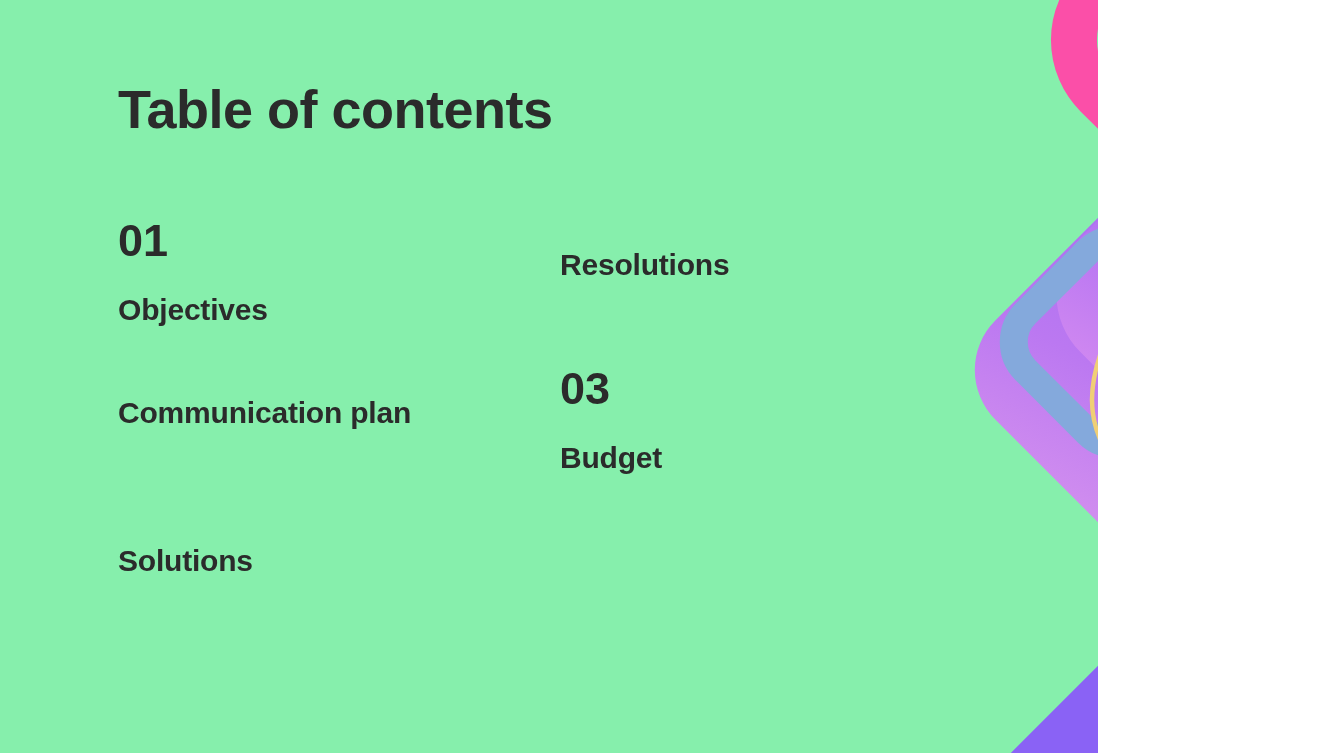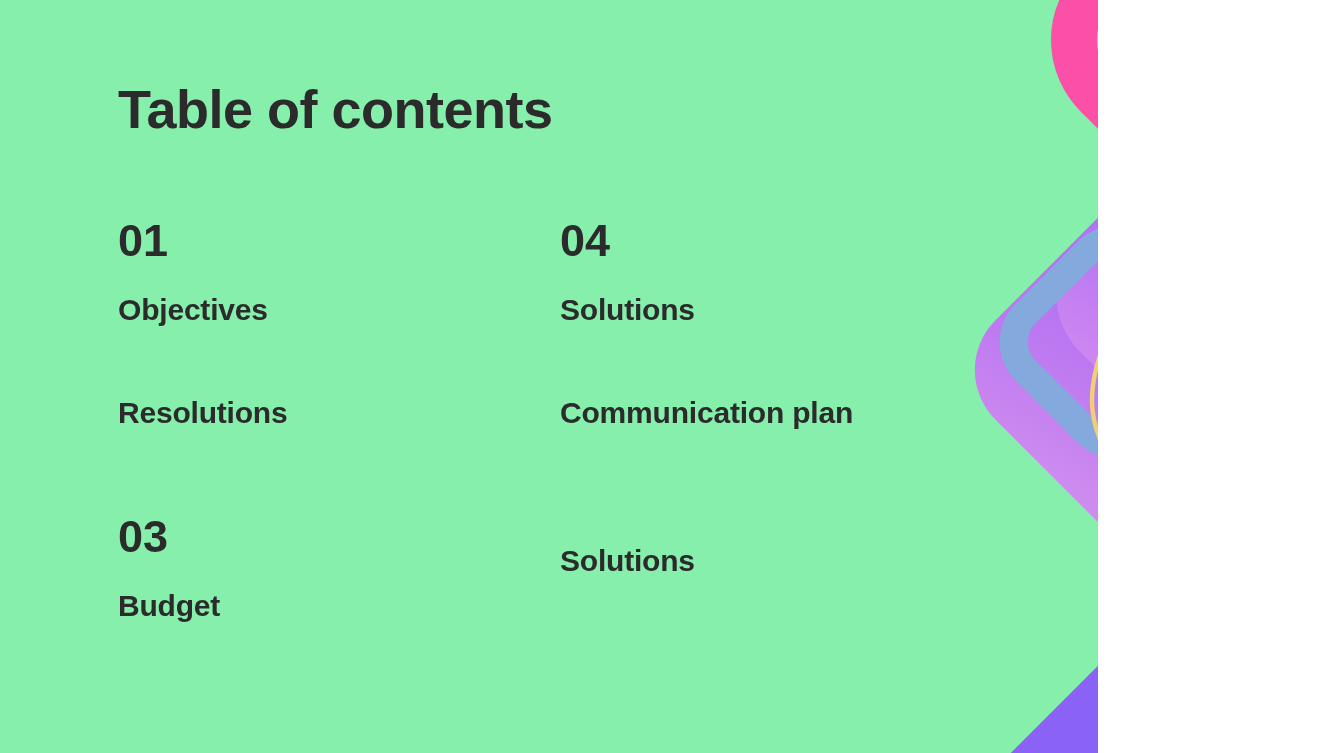--- a/index.html
+++ b/index.html
@@ -147,24 +147,20 @@
 
     <h1 class="slide-title">Table of contents</h1>
 
     <div class="toc-grid">
 
       <div class="toc-item">
         <span class="toc-number">01</span>
         <span class="toc-label">Objectives</span>
       </div>
 
-      <div class="toc-item">
-        <span class="toc-number">04</span>
-        <span class="toc-label">Solutions</span>
-      </div>
 
       <div class="toc-item">
         <span class="toc-label">Resolutions</span>
       </div>
 
       <div class="toc-item">
         <span class="toc-label">Communication plan</span>
       </div>
 
       <div class="toc-item">

